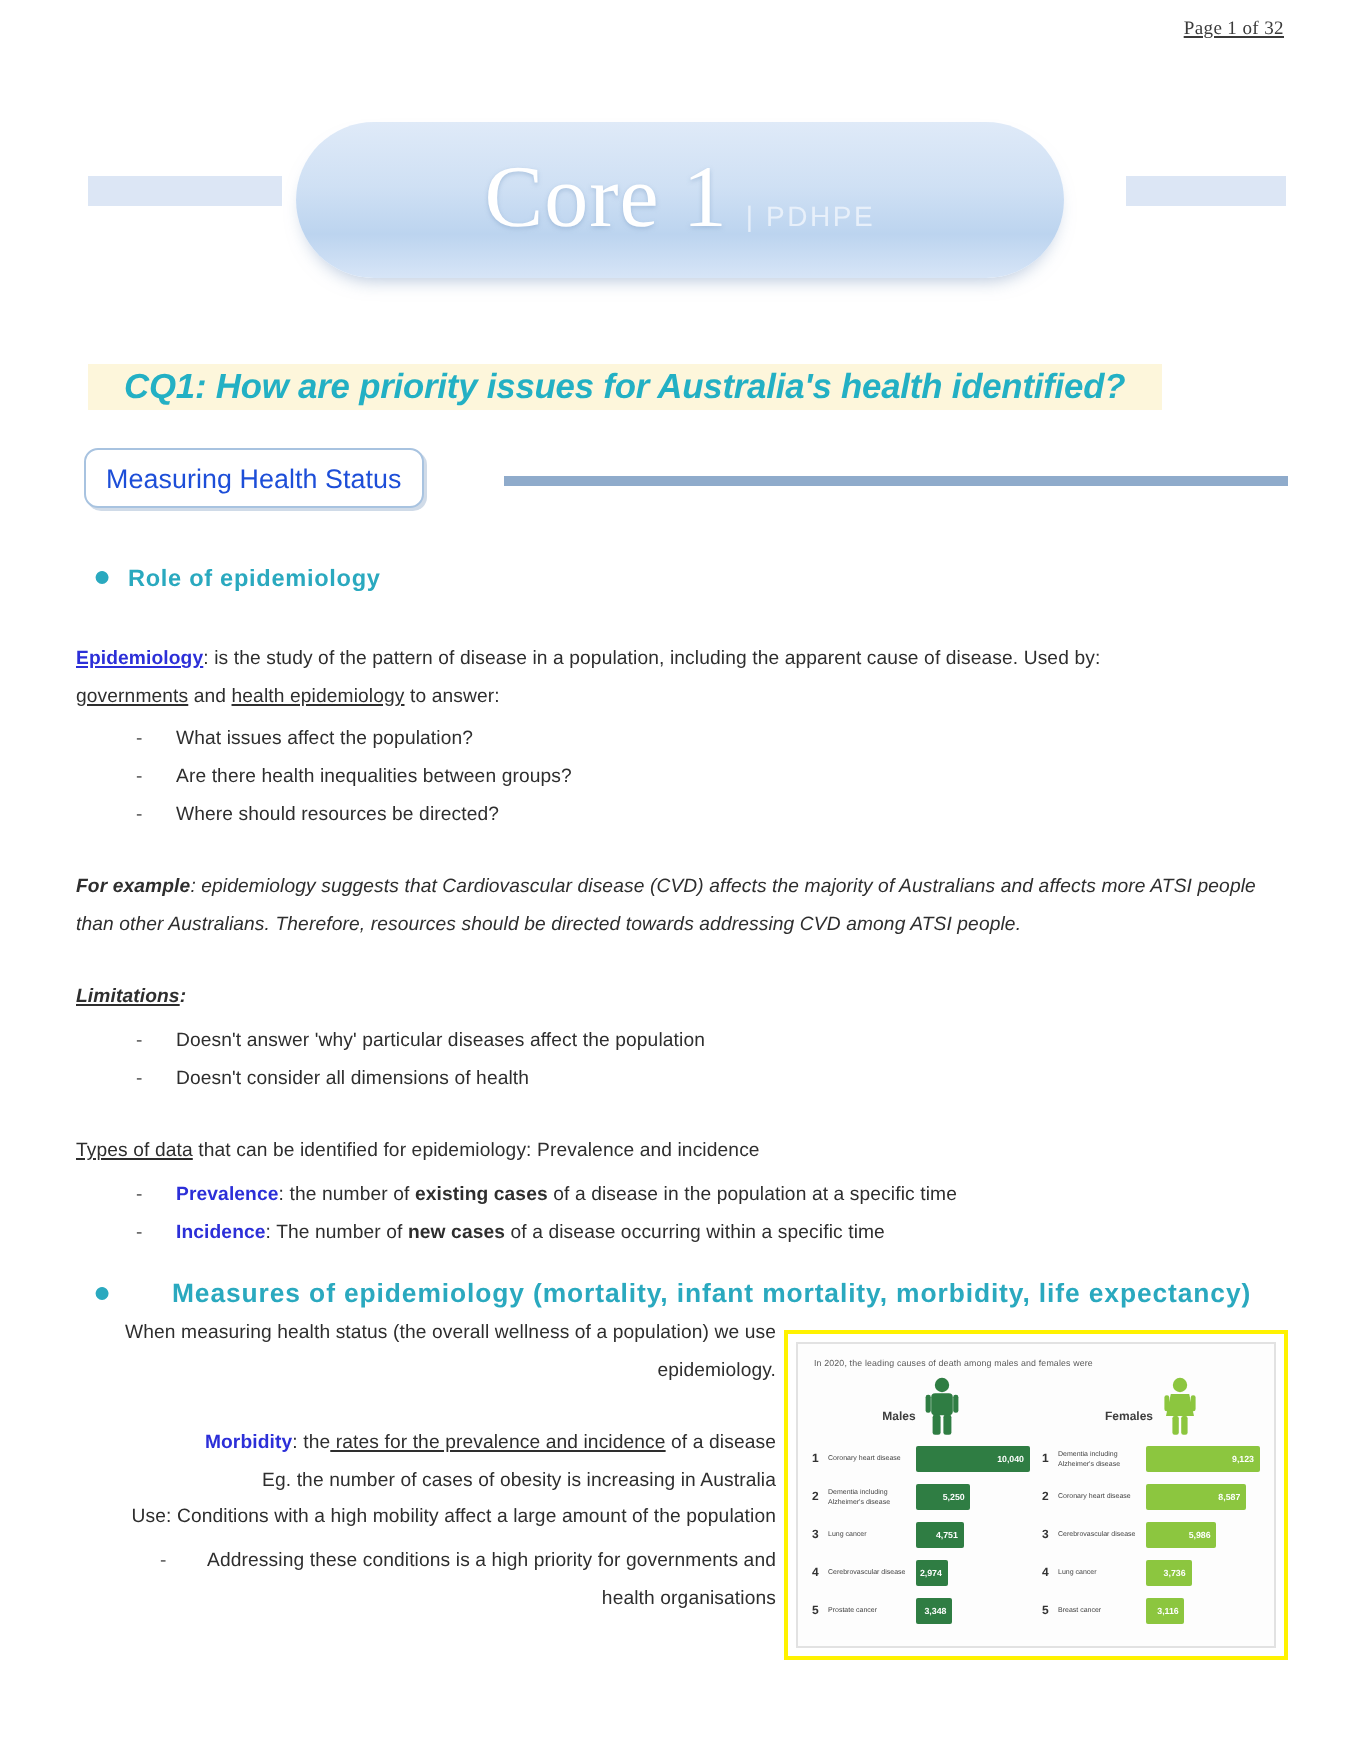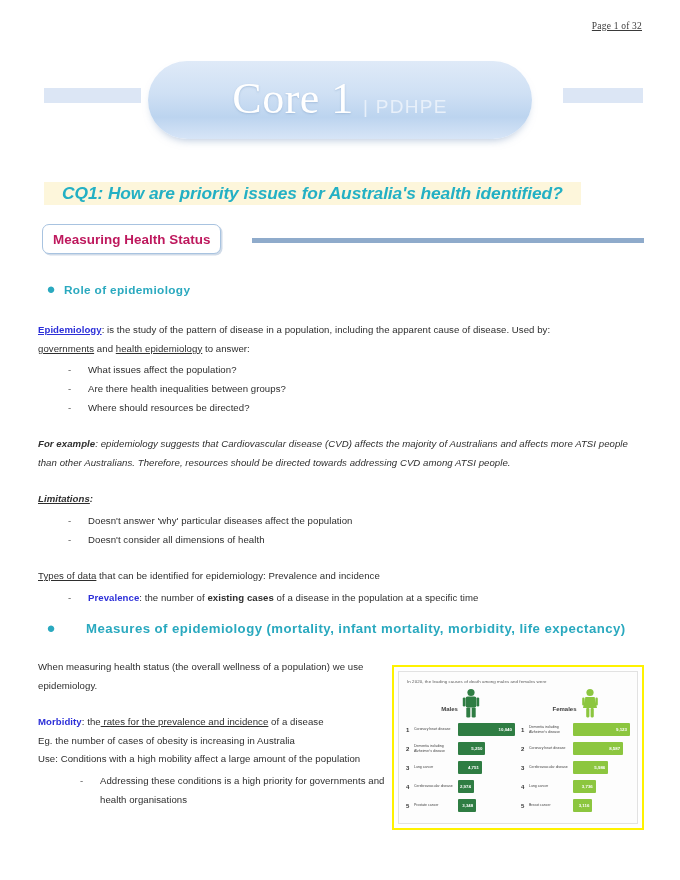--- a/index.html
+++ b/index.html
@@ -11,21 +11,21 @@
     width: 680px; height: 880px;
     position: relative;
     font-family: "Liberation Sans", sans-serif;
     color: #2b2b2b;
     overflow: hidden;
   }
 
   
   .page-header {
     position: absolute;
-    top: 21px; right: 38px;
+    top: 10px; right: 38px;
     font-family: "Liberation Serif", serif;
     font-size: 9.5px;
     color: #3a3a3a;
     text-decoration: underline;
     letter-spacing: .2px;
     margin-left: 36px;
   }
 
   
   .banner-wrap {
@@ -63,21 +63,21 @@
   }
   .banner-core {
     font-family: "Liberation Serif", serif;
     font-size: 44px;
     color: #ffffff;
     letter-spacing: .5px;
     text-shadow: 0 1px 2px rgba(140,170,205,.6);
   }
   .banner-sub {
     font-family: "Liberation Sans", sans-serif;
-    font-size: 19px;
+    font-size: 14px;
     color: #e8f0fa;
     letter-spacing: 1.3px;
     text-align: right;
   }
 
   
   .cq-heading {
     position: absolute;
     left: 44px; top: 182px;
     font-size: 17.4px;
@@ -104,22 +104,22 @@
     border: 1.6px solid #a8c3e0;
     border-radius: 7px;
     background: #ffffff;
     padding: 0 10px;
     display: flex;
     align-items: center;
     box-shadow: 1.5px 1.5px 0 rgba(150,175,205,.45);
   }
   .section-box-label {
     font-size: 13.4px;
-    font-weight: bold;
-    color: #be185d;
+    font-weight: normal;
+    color: #1d4ed8;
     letter-spacing: .05px;
     white-space: nowrap;
   }
   .section-rule {
     position: absolute;
     left: 210px; right: 0; top: 14px;
     height: 5px;
     background: #8fabcb;
   }
 
@@ -195,21 +195,21 @@
   ul.dashlist.indent2 li::before { left: 42px; }
 
   
   .bottom-region {
     position: absolute;
     left: 38px; top: 658px;
     width: 610px;
     display: flex;
     gap: 10px;
   }
-  .bottom-left { width: 350px; flex: none; }
+  .bottom-left { width: 350px; flex: none; text-align: right; }
 
   
   .figure {
     position: absolute;
     left: 392px;
     top: 665px;
     width: 252px;
     height: 165px;
     border: 2px solid #fff200;
     background: #ffffff;
@@ -356,20 +356,23 @@
 
   <div class="spacer-md"></div>
 
   <p class="para">
     <span class="u">Types of data</span><span> that can be identified for epidemiology: Prevalence and incidence</span>
   </p>
 
   <ul class="dashlist">
     <li>
       <span class="kw-blue">Prevalence</span><span>: the number of </span><span class="b">existing cases</span><span> of a disease in the population at a specific time</span>
+    </li>
+    <li>
+      <span class="kw-blue">Incidence</span><span>: The number of </span><span class="b">new cases</span><span> of a disease occurring within a specific time</span>
     </li>
   </ul>
 
   <div class="spacer-sm"></div>
 
   <div class="bullet-head wide">
     <span class="dot">●</span>
     <span class="bh-text">Measures of epidemiology (mortality, infant mortality, morbidity, life expectancy)</span>
   </div>
 </div>

